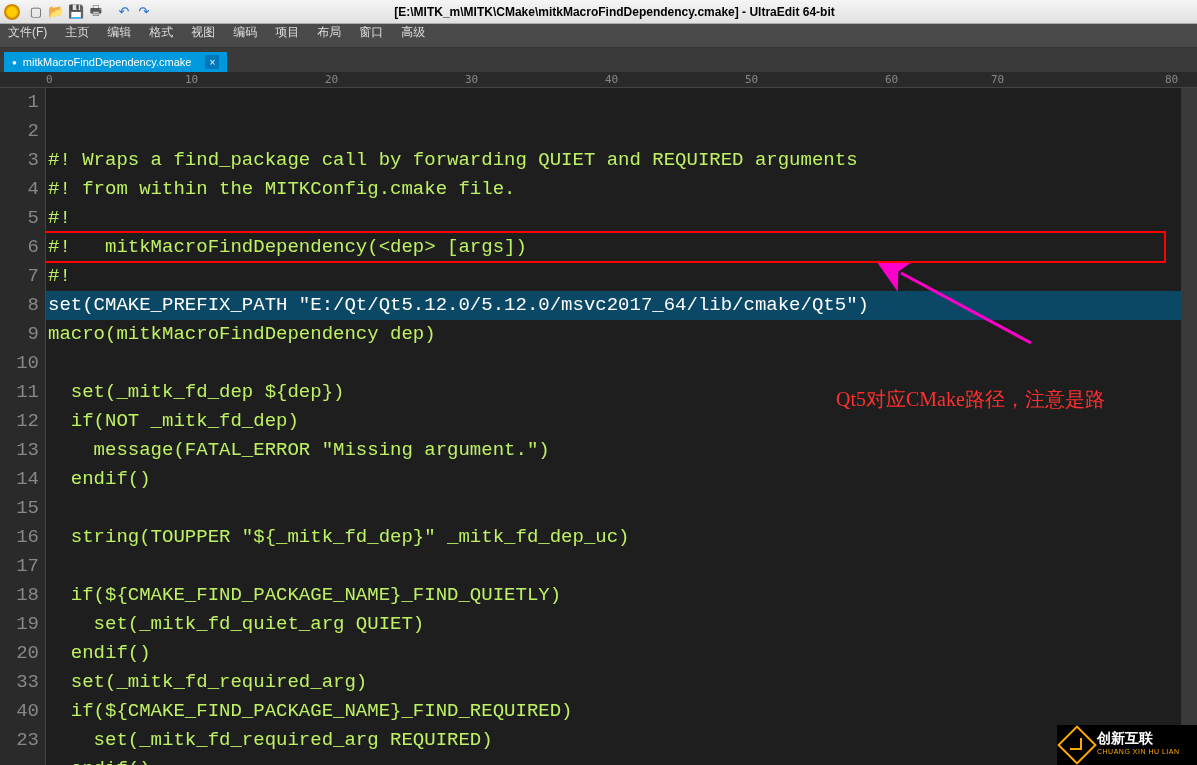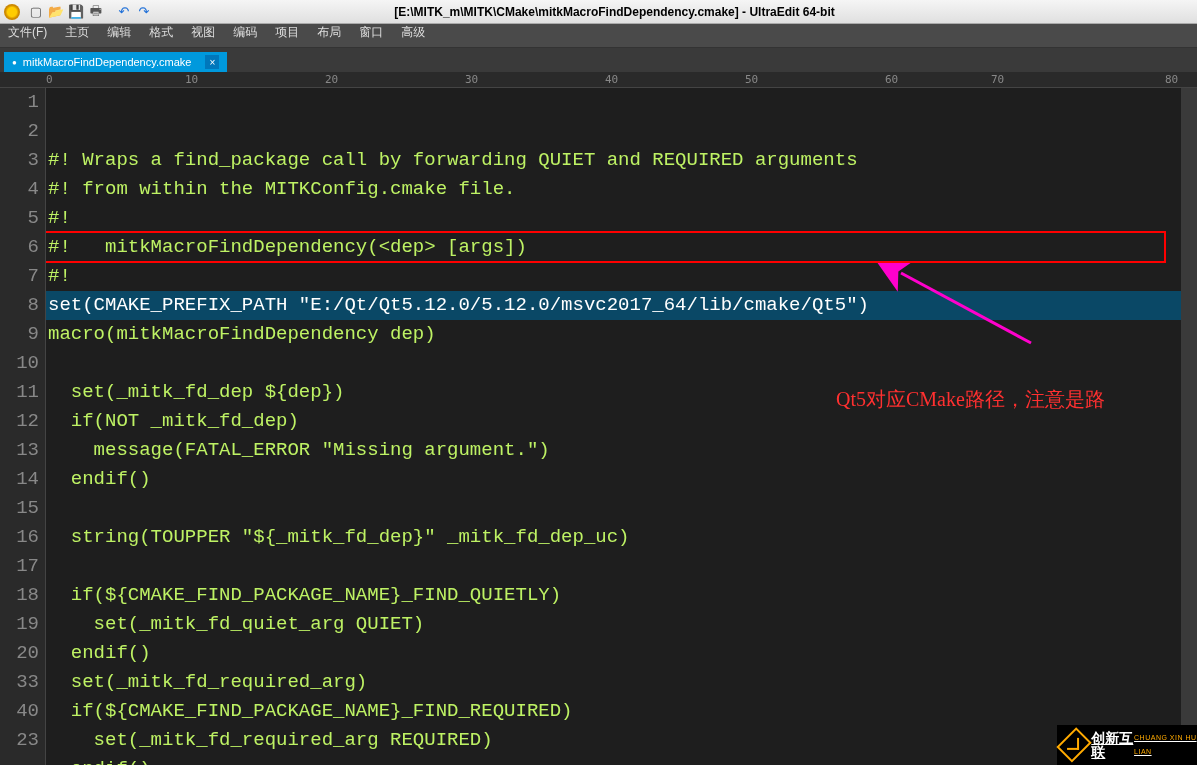--- a/index.html
+++ b/index.html
@@ -175,21 +175,21 @@
   align-items: center;
   justify-content: center;
 }
 .watermark .logo::after {
   content: "";
   width: 10px; height: 10px;
   border: 2px solid #ffaa00;
   border-top: 0; border-left: 0;
   transform: rotate(-45deg) translate(-1px,-1px);
 }
-.watermark .txt { display:flex; flex-direction:row; line-height:14px;text-decoration:underline;}
+.watermark .txt { display:flex; flex-direction:column; line-height:14px;}
 .watermark .sub { font-size: 7px; color:#ffaa00; letter-spacing:0.5px;}
 </style>
 </head>
 <body>
 
 <div class="titlebar">
   <div class="app-icon"></div>
   <div class="toolbar-icons">
     <span class="tb-icon" style="color:#555">▢</span>
     <span class="tb-icon" style="color:#d9a300">📂</span>

